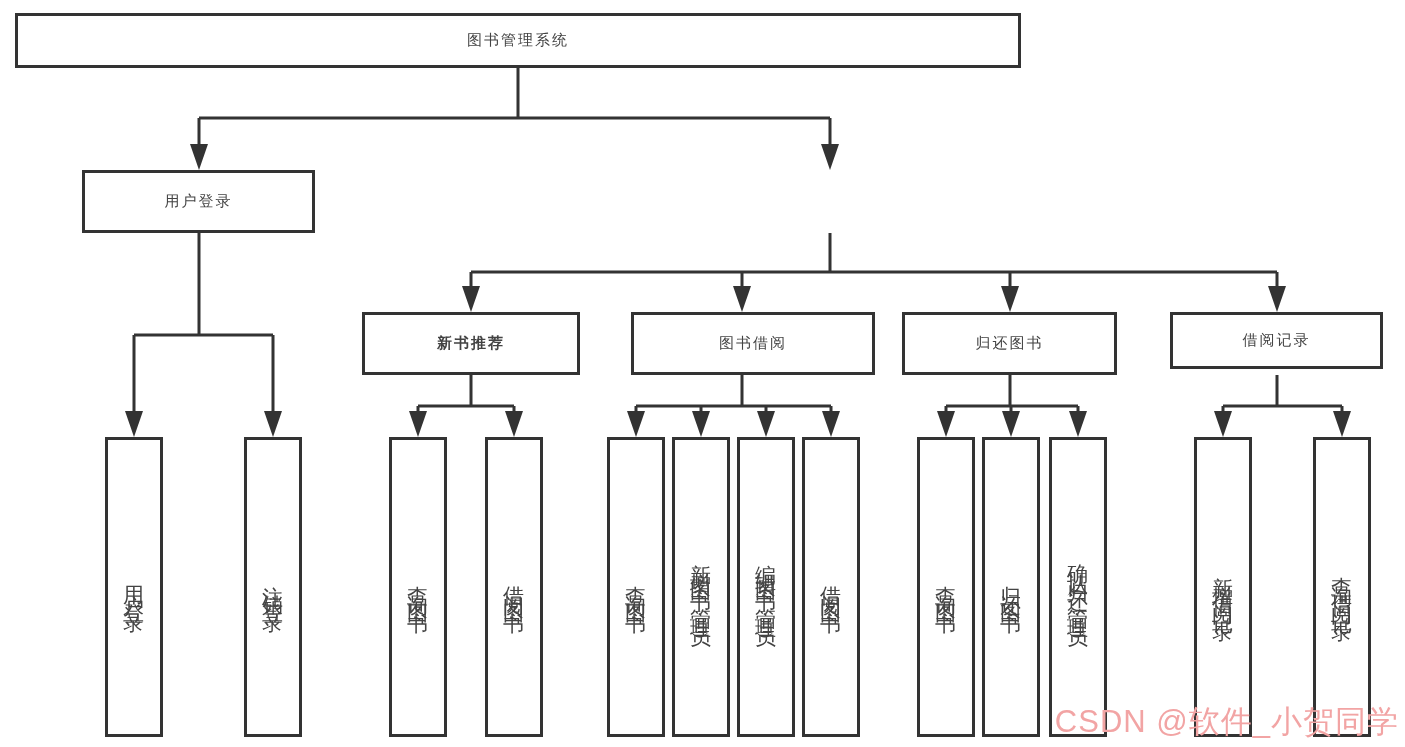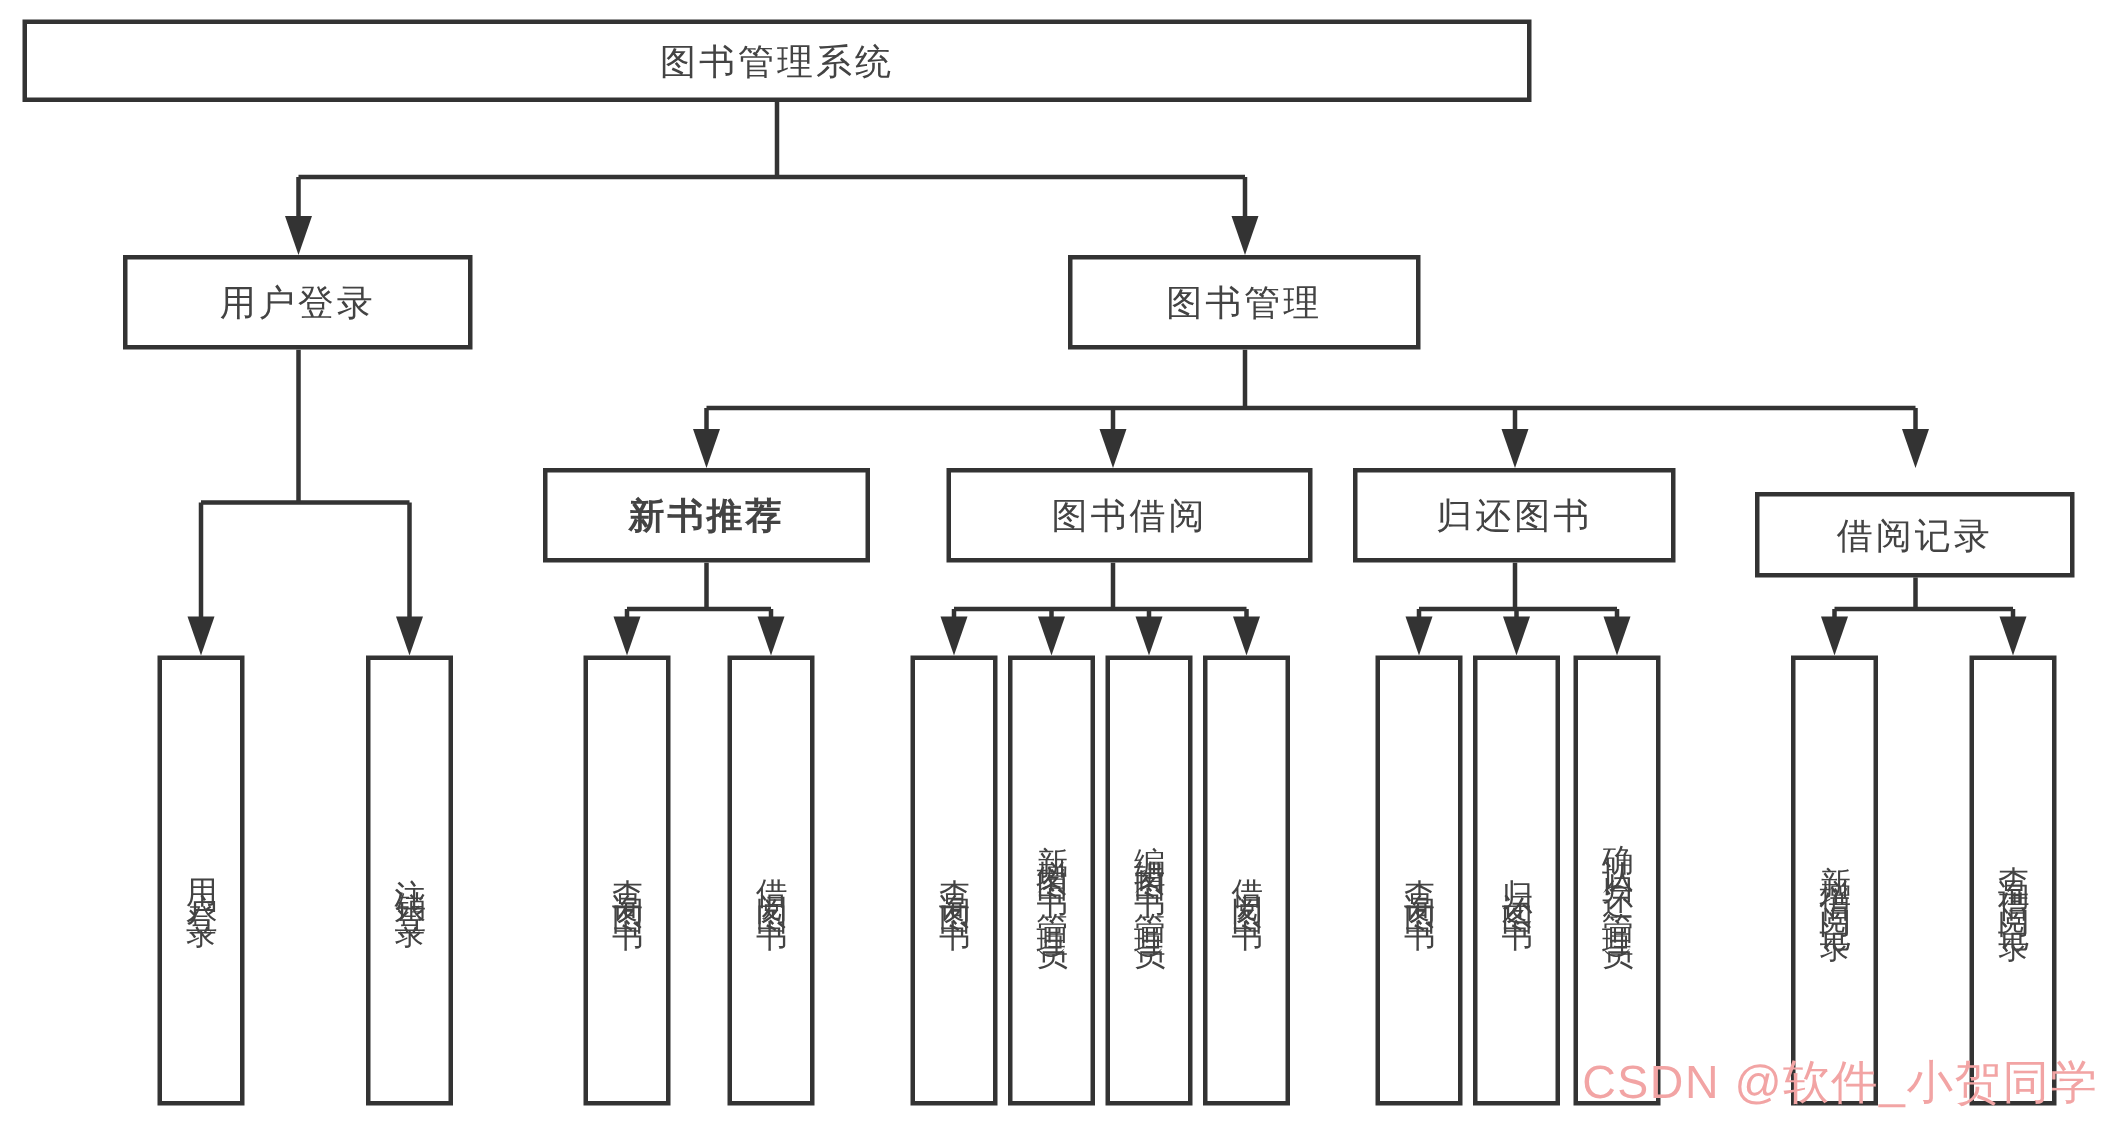--- a/index.html
+++ b/index.html
@@ -6,33 +6,33 @@
   #canvas{
     position:relative;width:1405px;height:747px;background:#ffffff;overflow:hidden;
     font-family:"Liberation Sans","DejaVu Sans",sans-serif;color:#434343;
   }
   #connectors{position:absolute;left:0;top:0;width:1405px;height:747px;}
   .node{
     position:absolute;box-sizing:border-box;background:#ffffff;
     border:3px solid #333333;display:flex;align-items:center;justify-content:center;
     color:#434343;
   }
-  .h{font-size:24px;letter-spacing:2px;white-space:nowrap;}
+  .h{font-size:15px;letter-spacing:2px;white-space:nowrap;}
   .v{
     writing-mode:vertical-rl;text-orientation:mixed;
     font-size:21px;letter-spacing:9px;line-height:1;
   }
   
   .n-root{left:15px;top:13px;width:1006px;height:55px;}
   .n-user-login{left:82px;top:170px;width:233px;height:63px;}
   .n-book-mgmt{left:712px;top:170px;width:235px;height:63px;}
   .n-newbook{left:362px;top:312px;width:218px;height:63px;font-weight:bold;}
   .n-bookborrow{left:631px;top:312px;width:244px;height:63px;}
   .n-curborrow{left:902px;top:312px;width:215px;height:63px;}
-  .n-records{left:1170px;top:312px;width:213px;height:57px;margin-top:16px;}
+  .n-records{left:1170px;top:312px;width:213px;height:57px;}
   .lf{top:437px;width:58px;height:300px;}
   .l1{left:105px;} .l2{left:244px;}
   .l3{left:389px;} .l4{left:485px;}
   .l5{left:607px;} .l6{left:672px;} .l7{left:737px;} .l8{left:802px;}
   .l9{left:917px;} .l10{left:982px;} .l11{left:1049px;}
   .l12{left:1194px;} .l13{left:1313px;}
   #watermark{
     position:absolute;right:6px;bottom:4px;font-size:31px;letter-spacing:1px;
     color:#f2a4a4;white-space:nowrap;
   }
@@ -81,21 +81,20 @@
       <polygon points="1002,411 1020,411 1011,437"></polygon>
       <polygon points="1069,411 1087,411 1078,437"></polygon>
       <polygon points="1214,411 1232,411 1223,437"></polygon>
       <polygon points="1333,411 1351,411 1342,437"></polygon>
     </g>
   </svg>
 
   <div class="node h n-root">图书管理系统</div>
 
   <div class="node h n-user-login">用户登录</div>
-  <div class="node h n-book-mgmt">图书管理</div>
 
   <div class="node h n-newbook">新书推荐</div>
   <div class="node h n-bookborrow">图书借阅</div>
   <div class="node h n-curborrow">归还图书</div>
   <div class="node h n-records">借阅记录</div>
 
   <div class="node v lf l1">用户登录</div>
   <div class="node v lf l2">注销登录</div>
 
   <div class="node v lf l3">查询图书</div>

